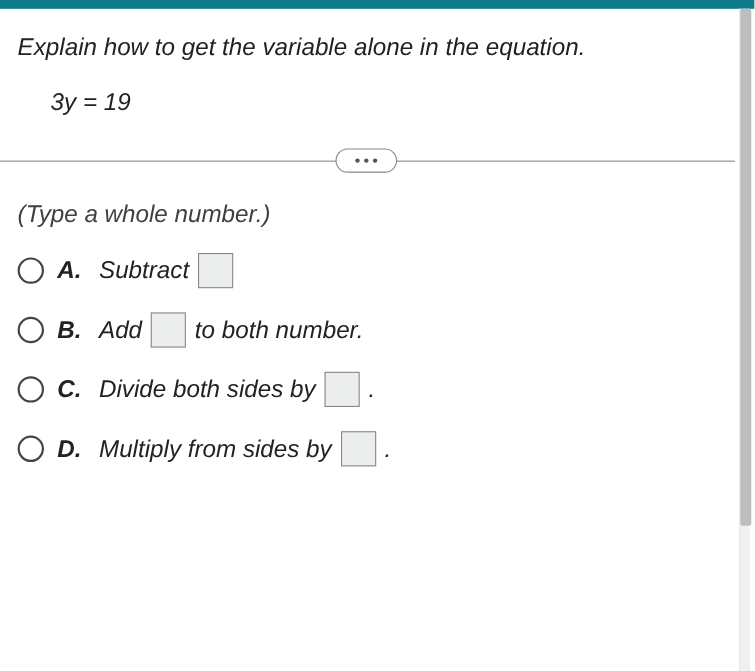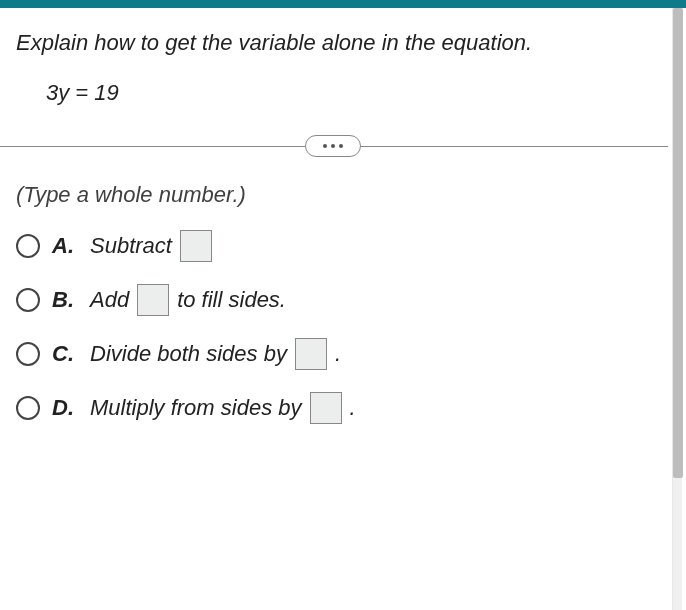--- a/index.html
+++ b/index.html
@@ -143,21 +143,21 @@
       <span class="answer-box"></span>
     </span>
   </div>
 
   <div class="choice-row">
     <span class="radio"></span>
     <span class="choice-letter">B.</span>
     <span class="choice-body">
       <span>Add</span>
       <span class="answer-box"></span>
-      <span>to fill sides.</span>
+      <span>to both number.</span>
     </span>
   </div>
 
   <div class="choice-row">
     <span class="radio"></span>
     <span class="choice-letter">C.</span>
     <span class="choice-body">
       <span>Divide both sides by</span>
       <span class="answer-box"></span>
         <span>.</span>

